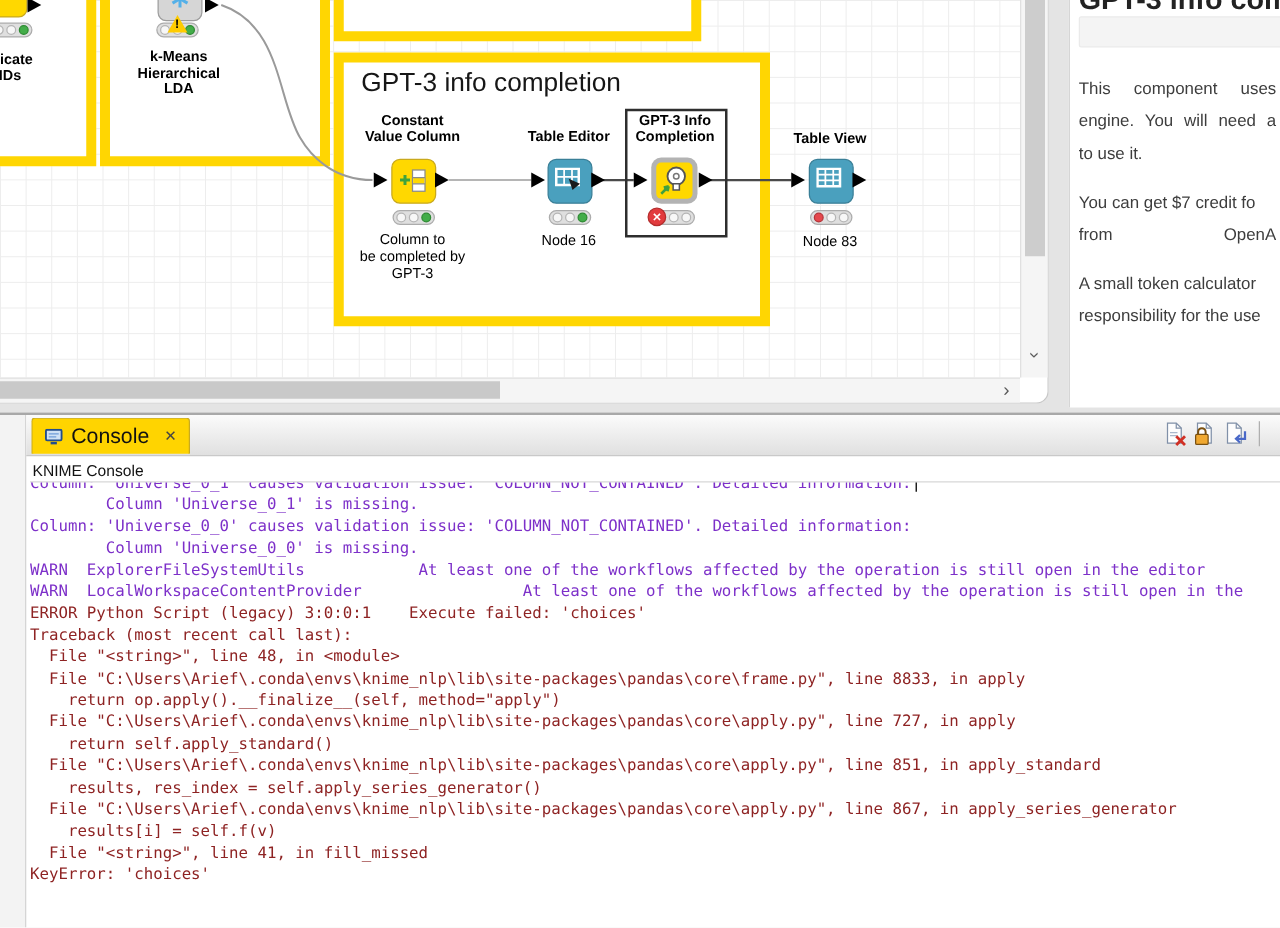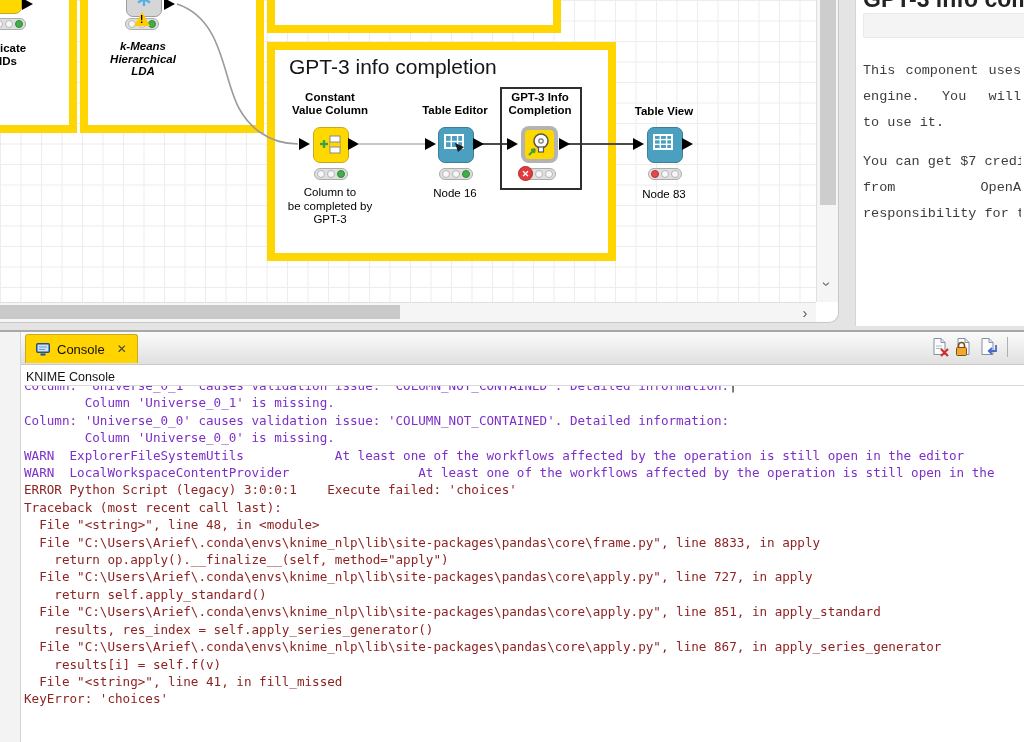--- a/index.html
+++ b/index.html
@@ -53,34 +53,34 @@
           display:flex;align-items:center;justify-content:center;}
 
   
   #right-panel{position:absolute;left:855px;top:0;width:169px;height:326px;background:#fff;overflow:hidden;
                border-left:1px solid #D5D5D5;}
   #rp-heading-clip{position:absolute;left:7px;top:0;width:162px;height:9px;overflow:hidden;}
   #rp-heading{font-size:23px;font-weight:700;color:#222;margin-top:-14px;white-space:nowrap;}
   #rp-strip{position:absolute;left:7px;top:13px;width:162px;height:23px;background:#F4F4F4;
             border:1px solid #EAEAEA;border-radius:2px;}
   #rp-lines{position:absolute;left:7px;top:58px;width:158px;overflow:hidden;font-size:13.5px;color:#3D3D3D;}
-  #rp-lines .item{height:26px;line-height:26px;white-space:nowrap;overflow:hidden;font-family:Liberation Mono, monospace;}
+  #rp-lines .item{height:26px;line-height:26px;white-space:nowrap;overflow:hidden;}
   #rp-lines .item.j{white-space:normal;text-align:justify;text-align-last:justify;}
   #rp-lines .item.gap{margin-top:13px;}
 
   
   #console-part{position:absolute;left:0;top:330px;width:1024px;height:412px;background:#fff;
                 border-top:2px solid #A8A8A8;}
   #left-strip{position:absolute;left:0;top:0;width:20px;height:412px;background:#F3F3F3;border-right:1px solid #D5D5D5;}
   #console-main{position:absolute;left:21px;top:0;right:0;height:412px;}
   #tabbar{position:relative;height:32px;background:linear-gradient(#FBFBFB,#E0E0E0);border-bottom:1px solid #C9C9C9;}
   #console-tab{position:absolute;left:4px;top:2px;height:29px;background:#FFD400;
                border:1px solid #C9AA1E;border-bottom:none;border-radius:3px 3px 0 0;
                display:flex;align-items:center;padding:0 10px;gap:6px;box-sizing:border-box;}
-  #console-tab .lbl{font-size:13px;color:#111;}
+  #console-tab .lbl{font-size:17px;color:#111;}
   #console-tab .close{font-size:12px;color:#444;margin-left:6px;cursor:default;}
   #tb-icons{position:absolute;right:16px;top:5px;display:flex;gap:4px;align-items:center;}
   .tbi{width:20px;height:20px;display:block;}
   .tb-sep{width:1px;height:20px;background:#AFAFAF;margin-left:5px;}
   #console-title{padding:5px 0 0 5px;font-size:12.5px;color:#111;height:16px;}
   #console-view{position:absolute;left:3px;right:0;top:53px;bottom:0;overflow:hidden;
                 border-top:1px solid #D8D8D8;}
   #console-lines{margin-top:-9px;font-family:"DejaVu Sans Mono",monospace;font-size:12.6px;
                  line-height:17.4px;white-space:pre;}
   #console-lines .item.lvl-warn{color:#7D30C9;}
@@ -130,21 +130,21 @@
       </div>
       <div class="port" style="left:164px;top:-2px;"></div>
       <div class="tl" style="left:125px;top:18px;">
         <span class="dot"></span>
           <span class="dot"></span>
           <span class="dot green"></span>
       </div>
       <div class="warn-tri" style="left:134px;top:12px;">
         <span>!</span>
       </div>
-      <div class="node-name" style="left:143px;top:40px;font-style:italic;">k-Means
+      <div class="node-name" style="left:143px;top:40px;">k-Means
 Hierarchical
 LDA</div>
 
       <div class="node-name" style="left:330px;top:91px;">Constant
 Value Column</div>
       <div class="body yellow" style="left:313px;top:127px;">
         <svg width="24" height="24" style="position:absolute;left:5px;top:5px;">
           <g stroke="#3DA23D" stroke-width="2.4">
               <line x1="1" y1="11" x2="9" y2="11"></line>
               <line x1="5" y1="7" x2="5" y2="15"></line>
@@ -243,20 +243,21 @@
     <div id="rp-heading-clip">
       <div id="rp-heading">GPT-3 info completion</div>
     </div>
     <div id="rp-strip"></div>
     <div id="rp-lines">
         <div class="item j">This component uses</div>
         <div class="item j">engine. You will need a</div>
         <div class="item">to use it.</div>
         <div class="item gap">You can get $7 credit fo</div>
         <div class="item j">from OpenA</div>
+        <div class="item gap">A small token calculator</div>
         <div class="item">responsibility for the use</div>
       </div>
   </div>
 
   <div id="console-part">
     <div id="left-strip"></div>
     <div id="console-main">
       <div id="tabbar">
         <div id="console-tab">
           <svg width="15" height="13">

